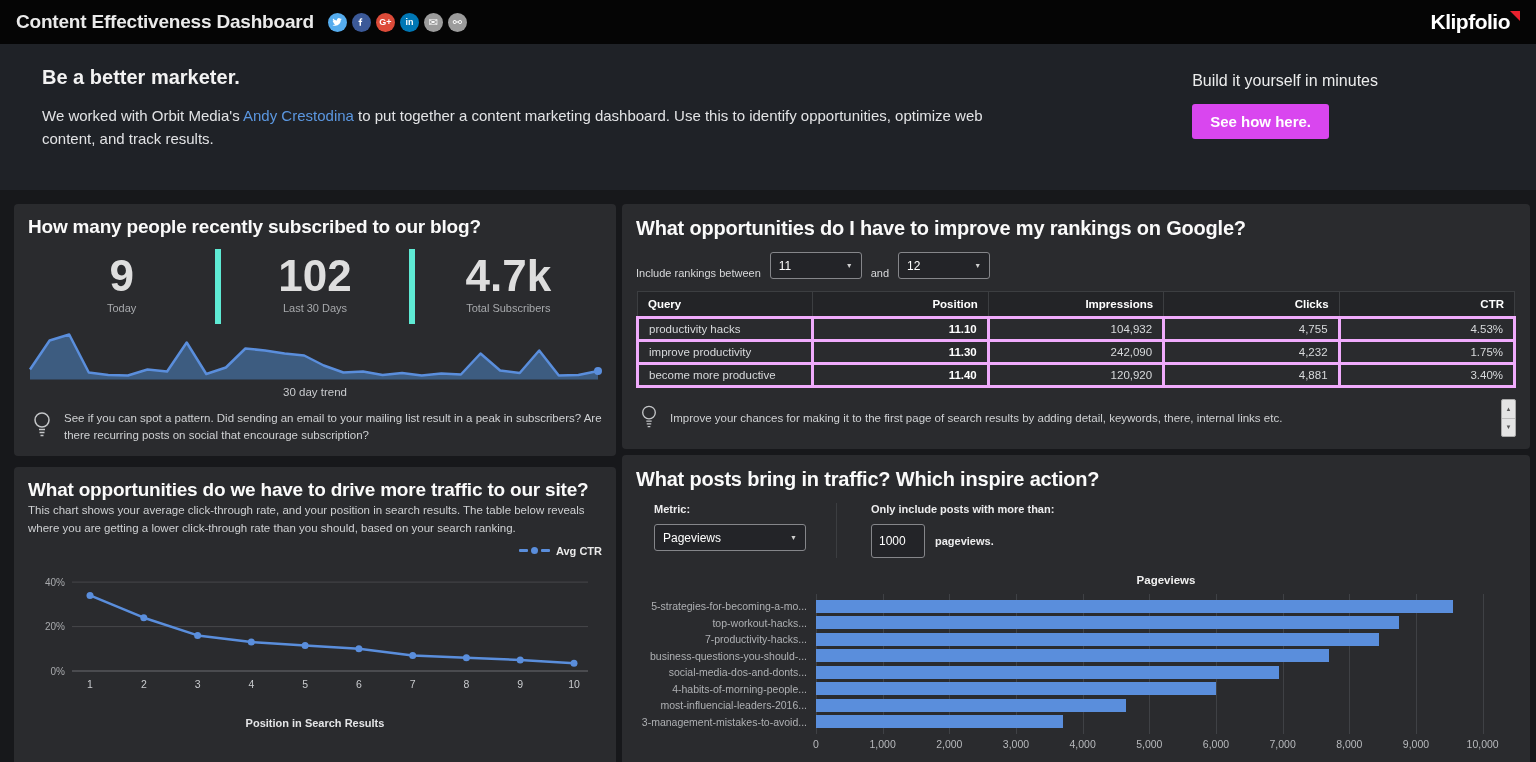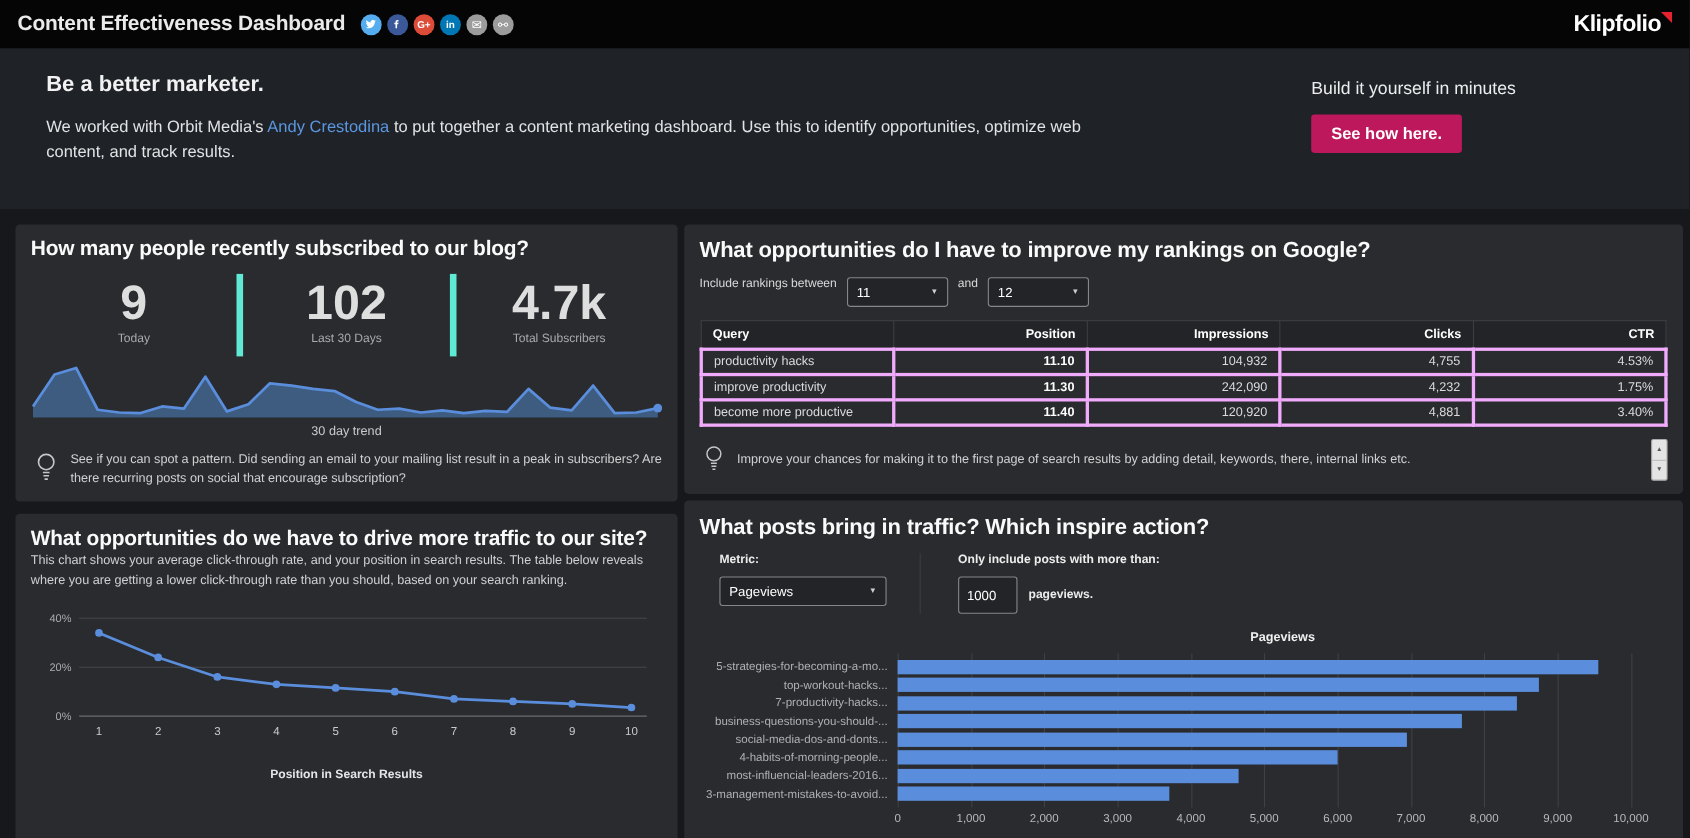--- a/index.html
+++ b/index.html
@@ -21,21 +21,21 @@
   .logo .flag { width:0; height:0; border-top:10px solid #e8212e; border-left:10px solid transparent; margin-top:1px; }
 
   
   .hero { background:#1f2227; padding:22px 28px 24px 42px; display:flex; height:146px; }
   .hero-left { width:950px; }
   .hero-left h2 { font-size:20px; font-weight:700; color:#f2f2f2; }
   .hero-left p { margin-top:15px; font-size:15px; color:#e2e3e5; line-height:1.55; }
   .hero-left a { color:#5b97e0; text-decoration:none; cursor:pointer; }
   .hero-right { margin-left:auto; padding:6px 130px 0 0; }
   .cta-label { font-size:16px; color:#eceded; }
-  .cta-btn { margin-top:14px; background:#be185d; color:#fff; font-weight:700; font-size:15px;
+  .cta-btn { margin-top:14px; background:#d946ef; color:#fff; font-weight:700; font-size:15px;
     font-family:inherit; padding:9px 18px; border:none; border-radius:3px; cursor:pointer; }
 
   
   main { display:flex; gap:6px; padding:14px 6px 0 14px; align-items:flex-start; }
   .col { display:flex; flex-direction:column; }
   .col.left  { width:602px; flex:none; gap:11px; }
   .col.right { flex:1; gap:6px; }
   .panel { background:#2a2b2e; border-radius:4px; padding:12px 14px; }
   .panel h3 { font-size:19px; font-weight:700; color:#fafafa; letter-spacing:-0.2px; line-height:1.2; }
   .col.right .panel h3 { font-size:20px; }
@@ -55,21 +55,21 @@
 
   
   .desc { font-size:11.5px; color:#cfd1d3; line-height:1.5; }
   .legend { display:flex; justify-content:flex-end; align-items:center; gap:6px; margin-top:8px;
     font-size:11px; font-weight:700; color:#e9e9e9; }
   .leg-line { width:9px; height:3px; background:#5a8edc; border-radius:1px; }
   .leg-dot { width:7px; height:7px; background:#5a8edc; border-radius:50%; margin:0 -3px; }
   .xlabel { text-align:center; font-size:11px; font-weight:700; color:#e4e5e7; margin-top:6px; }
 
   
-  .frow { display:flex; align-items:flex-start; gap:9px; margin-top:12px; font-size:11px; color:#d8d9db; }
+  .frow { display:flex; align-items:flex-end; gap:9px; margin-top:12px; font-size:11px; color:#d8d9db; }
   .fselect { width:92px; height:27px; background:#232428; border:1px solid #85868a; border-radius:3px;
     display:flex; align-items:center; padding:0 8px; color:#fff; font-size:12px; cursor:pointer; }
   .fselect .arr { margin-left:auto; font-size:7px; color:#cfcfcf; }
   table { width:100%; border-collapse:collapse; margin-top:12px; font-size:11.5px; table-layout:fixed; }
   th { background:#232427; color:#fff; font-weight:700; text-align:right; padding:6px 10px;
     border:1px solid #3c3e41; }
   th:first-child { text-align:left; }
   td { color:#d8dadc; text-align:right; padding:4px 10px; border:3px solid #f0abfc; }
   td:first-child { text-align:left; }
   td:nth-child(2) { font-weight:700; color:#fff; }
@@ -176,20 +176,26 @@
           <circle cx="10" cy="9" r="7" fill="none" stroke="#c4c6c8" stroke-width="1.5"></circle>
           <path d="M7 18.5 h6 M7.5 21.5 h5 M8.5 24.5 h3" stroke="#c4c6c8" stroke-width="1.5" fill="none"></path>
         </svg>
         <span>See if you can spot a pattern. Did sending an email to your mailing list result in a peak in subscribers? Are there recurring posts on social that encourage subscription?</span>
       </div>
     </section>
 
     <section class="panel tall">
       <h3>What opportunities do we have to drive more traffic to our site?</h3>
       <p class="desc">This chart shows your average click-through rate, and your position in search results. The table below reveals where you are getting a lower click-through rate than you should, based on your search ranking.</p>
+      <div class="legend">
+        <span class="leg-line"></span>
+        <span class="leg-dot"></span>
+        <span class="leg-line"></span>
+        <span>Avg CTR</span>
+      </div>
       <svg id="ctr-chart" width="574" height="150">
           <line x1="44" y1="114.0" x2="560" y2="114.0" stroke="#6b6c70" stroke-width="1"></line>
           <text x="37" y="117.5" text-anchor="end" fill="#a8aaad" font-size="10" font-family="Liberation Sans, sans-serif">0%</text>
           <line x1="44" y1="69.6" x2="560" y2="69.6" stroke="#46474b" stroke-width="1"></line>
           <text x="37" y="73.1" text-anchor="end" fill="#a8aaad" font-size="10" font-family="Liberation Sans, sans-serif">20%</text>
           <line x1="44" y1="25.1" x2="560" y2="25.1" stroke="#46474b" stroke-width="1"></line>
           <text x="37" y="28.6" text-anchor="end" fill="#a8aaad" font-size="10" font-family="Liberation Sans, sans-serif">40%</text>
           <polyline points="62.0,38.4 115.8,60.7 169.6,78.4 223.3,85.1 277.1,88.4 330.9,91.8 384.7,98.4 438.4,100.7 492.2,102.9 546.0,106.2" fill="none" stroke="#5a8edc" stroke-width="2.5" stroke-linejoin="round"></polyline>
           <circle cx="62.0" cy="38.4" r="3.5" fill="#5a8edc"></circle>
           <circle cx="115.8" cy="60.7" r="3.5" fill="#5a8edc"></circle>

